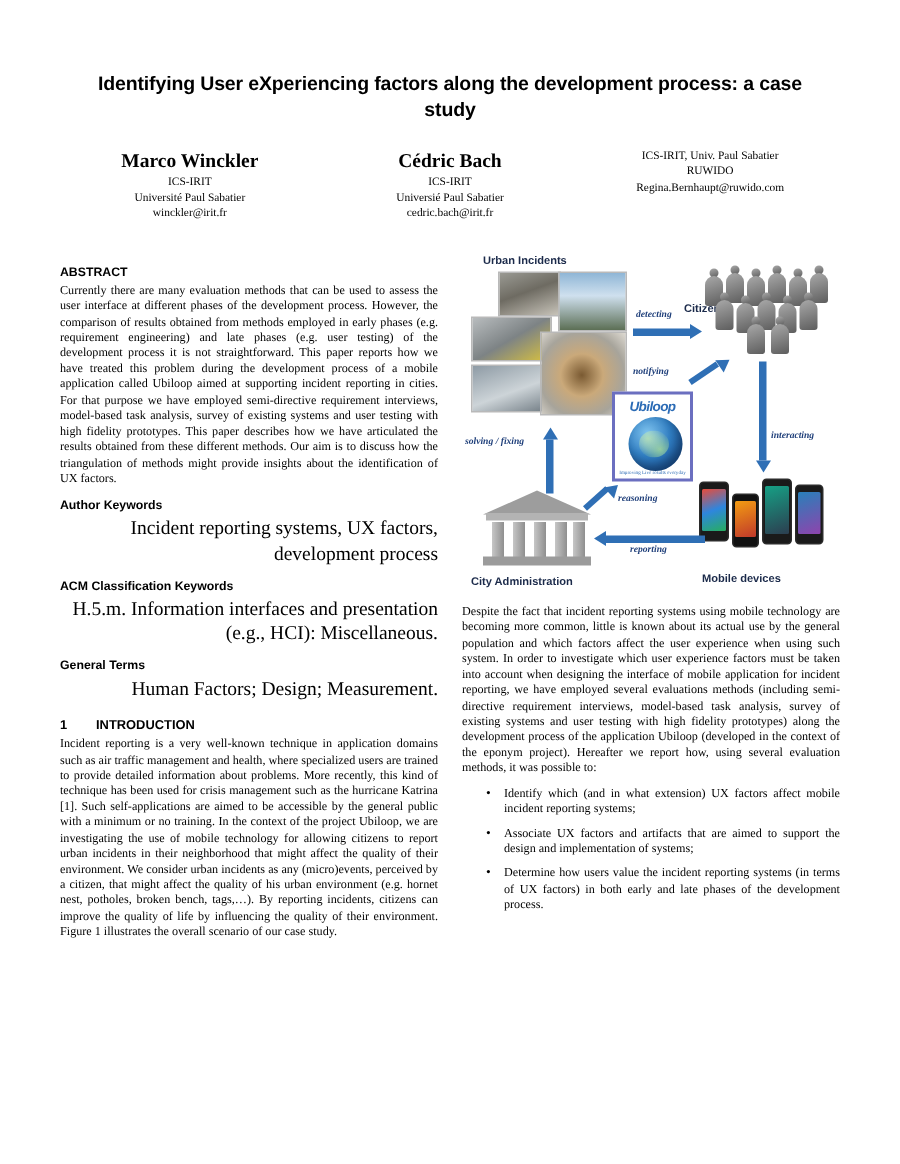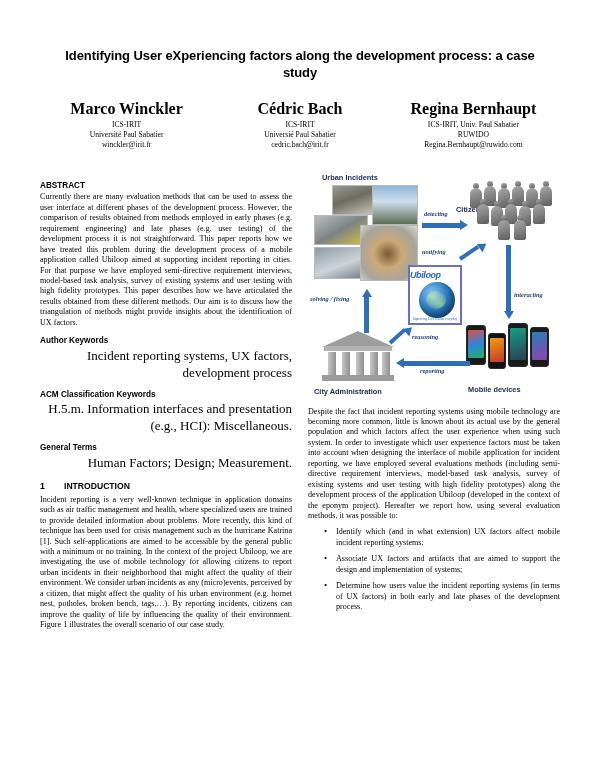--- a/index.html
+++ b/index.html
@@ -39,21 +39,21 @@
     margin: 0 0 22px 0;
   }
   .author {
     width: 33.3%;
     text-align: center;
     line-height: 1.24;
   }
   .author-name {
     font-family: "Liberation Serif", serif;
     font-weight: bold;
-    font-size: 16px;
+    font-size: 13px;
     display: block;
     margin-bottom: 1px;
   }
   .author-line {
     display: block;
     font-size: 7.6px;
     line-height: 1.34;
   }
   
   .columns {
@@ -187,21 +187,21 @@
   
   .ubiloop {
     position: absolute; left: 100px; top: 92px;
     width: 54px; height: 60px;
     border: 2px solid #6b6fc0;
     background: #ffffff;
     box-sizing: border-box;
   }
   .ubiloop .word {
     position: absolute; left: 0; right: 0; top: 3px;
-    text-align: left;
+    text-align: center;
     font-family: "Liberation Sans", sans-serif;
     font-weight: bold;
     font-style: italic;
     font-size: 9px;
     color: #2b6bb5;
     letter-spacing: -0.4px;
   }
   .ubiloop .globe {
     position: absolute; left: 9px; top: 15px;
     width: 36px; height: 36px; border-radius: 50%;
@@ -313,21 +313,20 @@
       <span class="author-line">Université Paul Sabatier</span>
       <span class="author-line">winckler@irit.fr</span>
     </div>
     <div class="author">
       <span class="author-name">Cédric Bach</span>
       <span class="author-line">ICS-IRIT</span>
       <span class="author-line">Universié Paul Sabatier</span>
       <span class="author-line">cedric.bach@irit.fr</span>
     </div>
     <div class="author">
-      <span class="author-name">Regina Bernhaupt</span>
       <span class="author-line">ICS-IRIT, Univ. Paul Sabatier</span>
       <span class="author-line">RUWIDO</span>
       <span class="author-line">Regina.Bernhaupt@ruwido.com</span>
     </div>
   </div>
 
   <div class="columns">
 
     <div class="col col-left">
 

